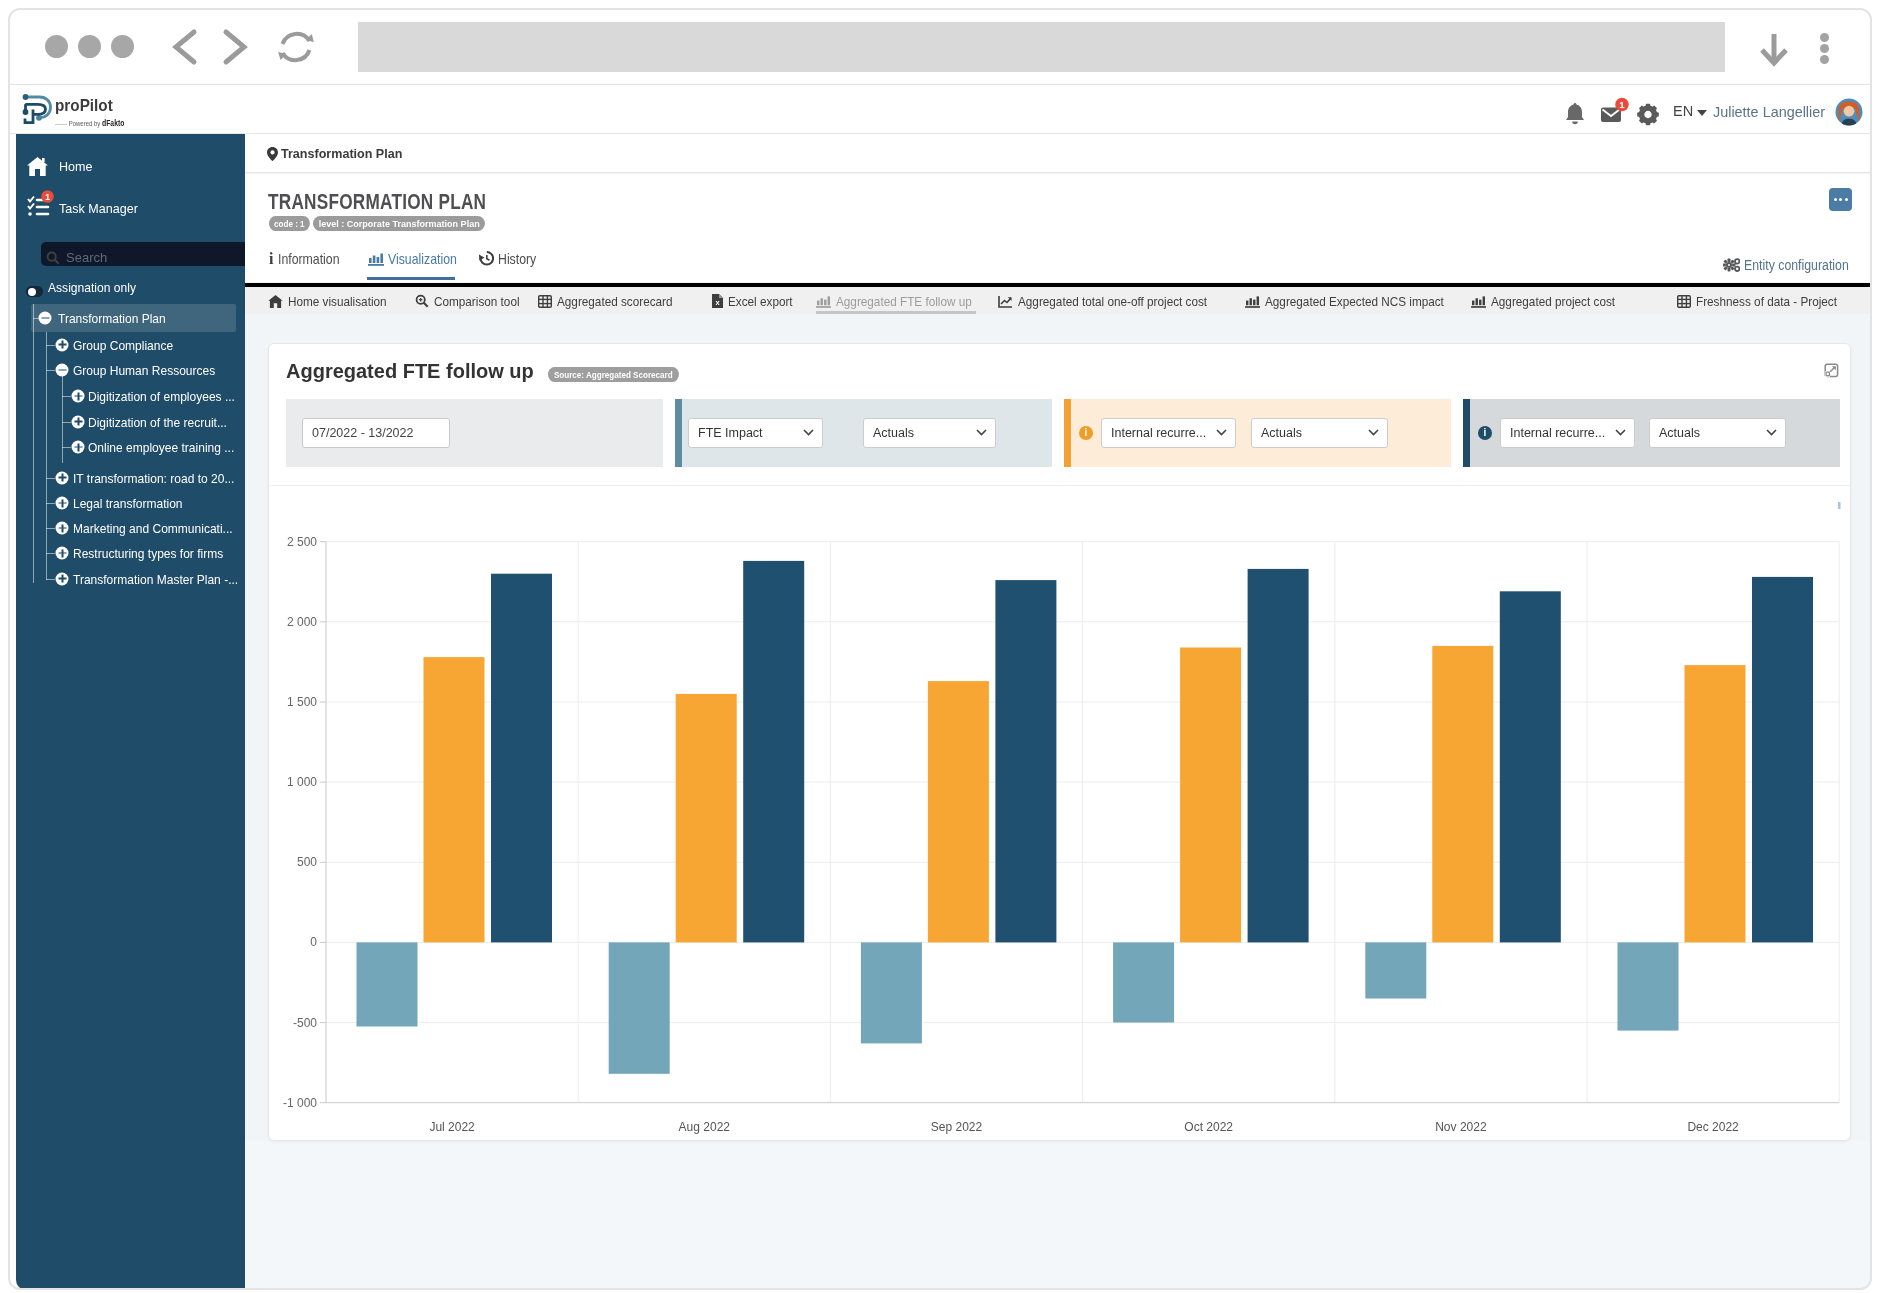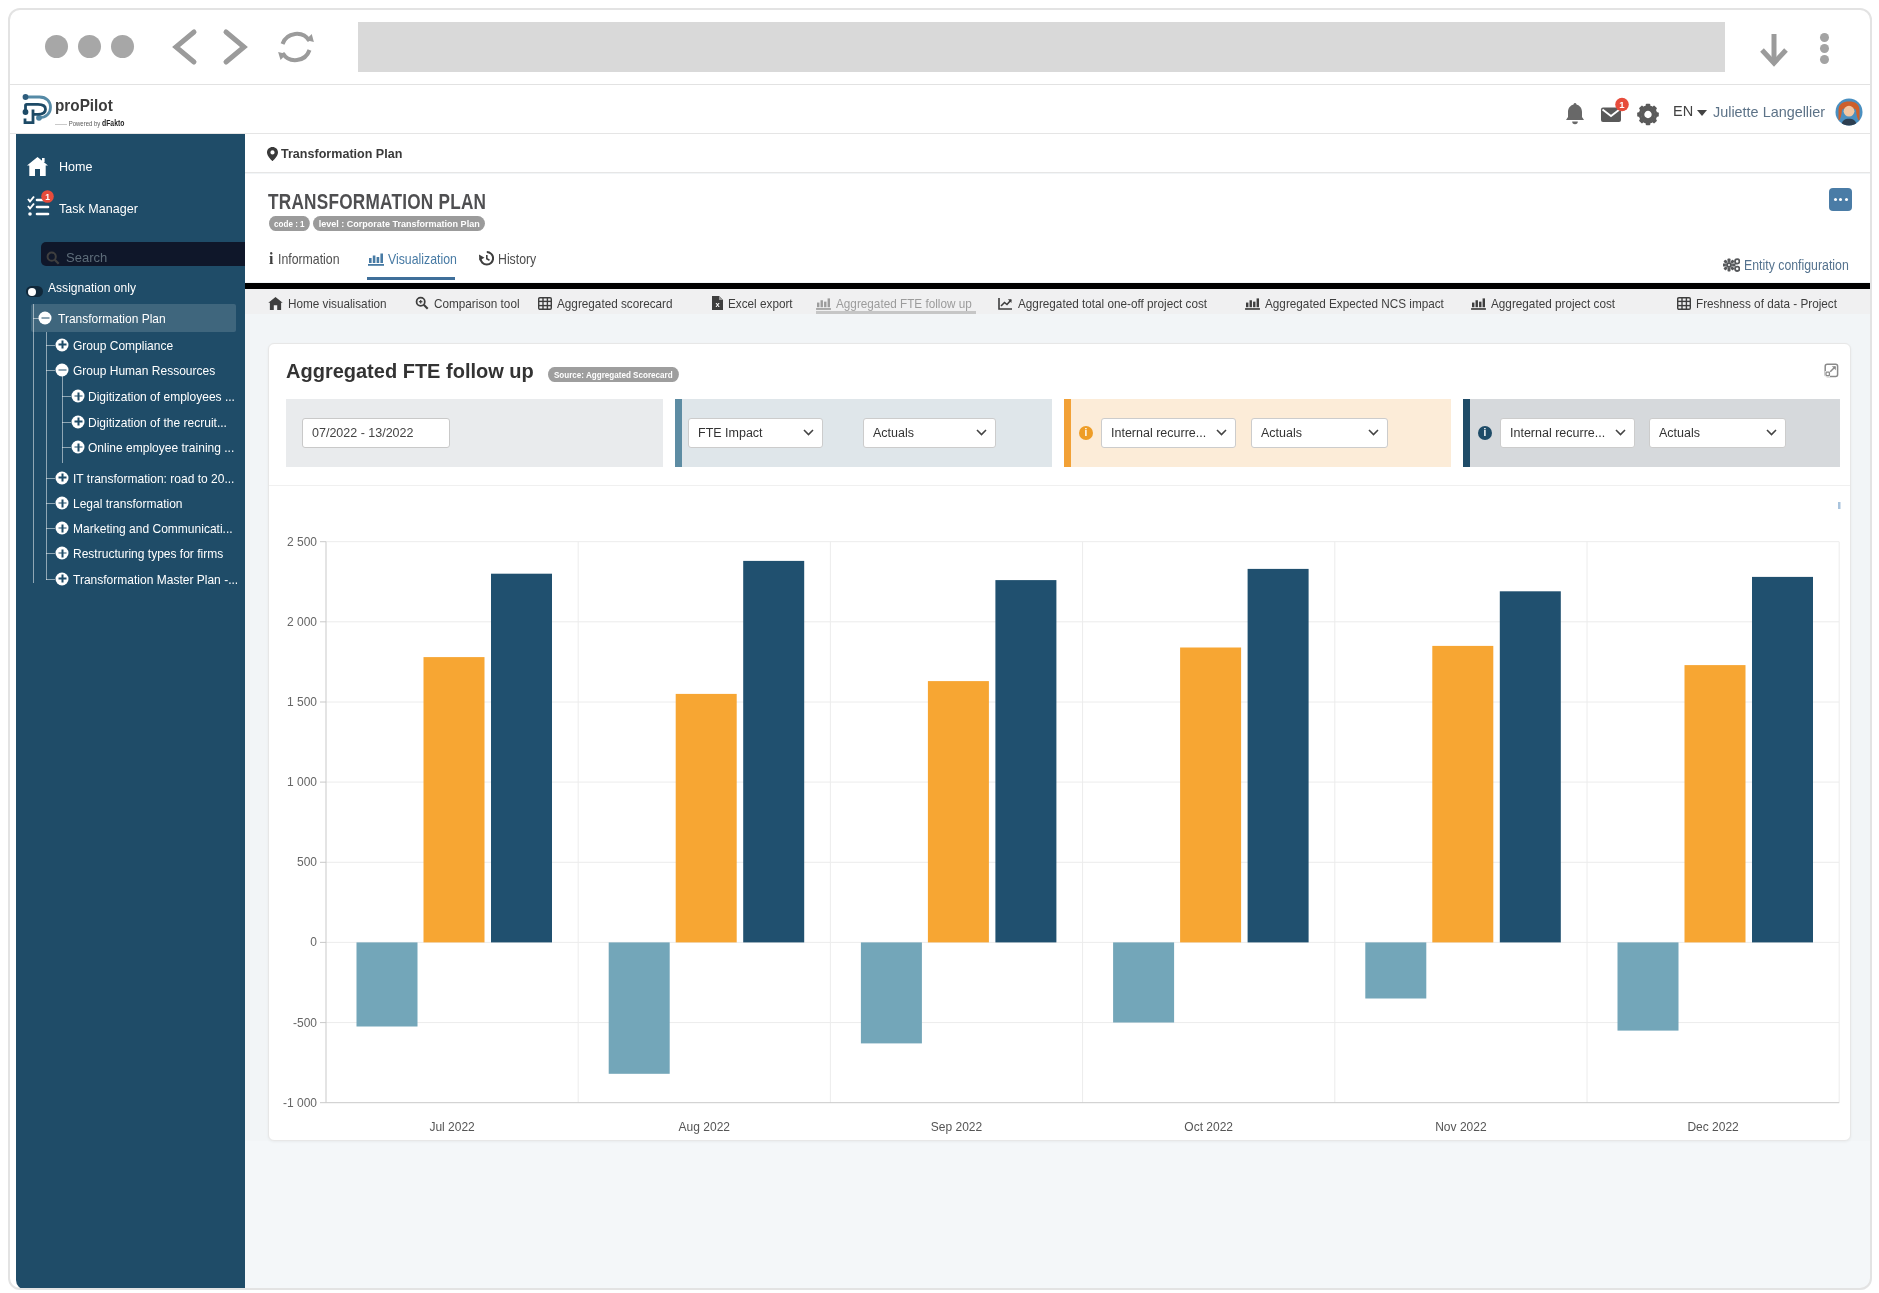--- a/index.html
+++ b/index.html
@@ -37,21 +37,21 @@
 .titleblock{position:absolute;left:0;top:40px;width:100%;height:108px;background:#fff;}
 .h1{position:absolute;left:23px;top:16px;font-size:21.5px;font-weight:700;color:#4f4f51;letter-spacing:0.3px;transform:scaleX(0.8);transform-origin:0 0;white-space:nowrap;}
 .badges{position:absolute;left:24px;top:42px;display:flex;gap:5px;}
 .badge{height:15px;background:#9b9b9b;border-radius:8px;color:#fff;font-size:9.5px;font-weight:700;line-height:15px;padding:0 6px;white-space:nowrap;transform:scaleX(0.85);transform-origin:0 50%;}
 .tab1{position:absolute;top:116px;font-size:15px;color:#4e4e4e;white-space:nowrap;}.tab1 .t{display:inline-block;transform:scaleX(0.82);transform-origin:0 50%;}
 .tab1.active{color:#477aa4;}
 .tab1-underline{position:absolute;left:122px;top:143px;width:88px;height:2.5px;background:#3f6f9a;}
 .entcfg{position:absolute;left:1478px;top:116px;font-size:14px;color:#54728e;font-weight:400;white-space:nowrap;margin-top:7px;}.entcfg .t{display:inline-block;transform:scaleX(0.88);transform-origin:0 50%;}
 .dots-btn{position:absolute;left:1584px;top:54px;width:23px;height:23px;background:#4a7ca6;border-radius:4px;}
 .dots-btn b{position:absolute;width:3px;height:3px;border-radius:50%;background:#fff;top:10px;}
-.strip{position:absolute;left:0;top:149px;width:100%;height:31px;background:#f0f0f1;border-top:6px solid #000000;text-align:center;}
+.strip{position:absolute;left:0;top:149px;width:100%;height:31px;background:#f0f0f1;border-top:4px solid #000000;text-align:center;}
 .stab{position:absolute;top:7px;font-size:13.5px;color:#3e3e3e;white-space:nowrap;}.stab span{display:inline-block;transform:scaleX(0.87);transform-origin:0 50%;}
 .stab.gray{color:#9c9c9c;}
 .strip-underline{position:absolute;left:571px;top:177px;width:160px;height:3px;background:#c6c6c6;}
 
 .card{position:absolute;left:23px;top:209px;width:1583px;height:798px;background:#fff;border:1px solid #e7e7e7;border-radius:6px;box-shadow:0 1px 3px rgba(0,0,0,0.05);}
 .cardtitle{position:absolute;left:17px;top:16px;font-size:20px;font-weight:700;color:#333;}
 .cardbadge{position:absolute;left:279px;top:23px;height:15px;background:#9e9e9e;border-radius:8px;color:#fff;font-size:9.5px;font-weight:700;line-height:15px;padding:0 7px;transform:scaleX(0.85);transform-origin:0 50%;}
 .fsec{position:absolute;top:55px;height:68px;}
 .finput{position:absolute;width:148px;height:30px;background:#fff;border:1px solid #c9c9c9;border-radius:3px;font-size:12.5px;color:#444;line-height:28px;padding-left:9px;}
 .fsel{position:absolute;width:135px;height:30px;background:#fff;border:1px solid #ccc;border-radius:3px;font-size:12.5px;color:#333;line-height:28px;padding-left:9px;white-space:nowrap;overflow:hidden;}

